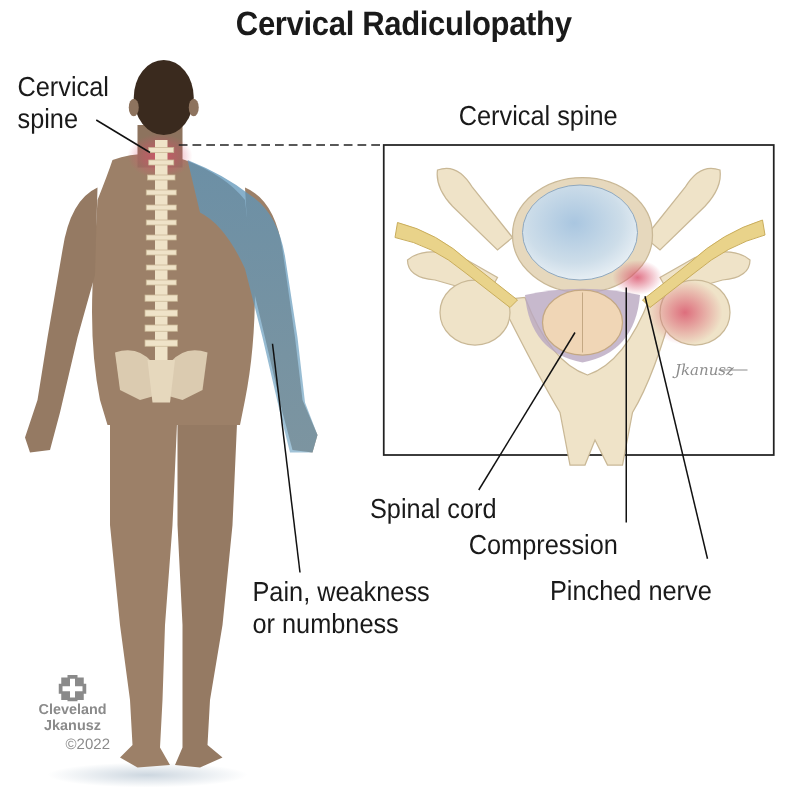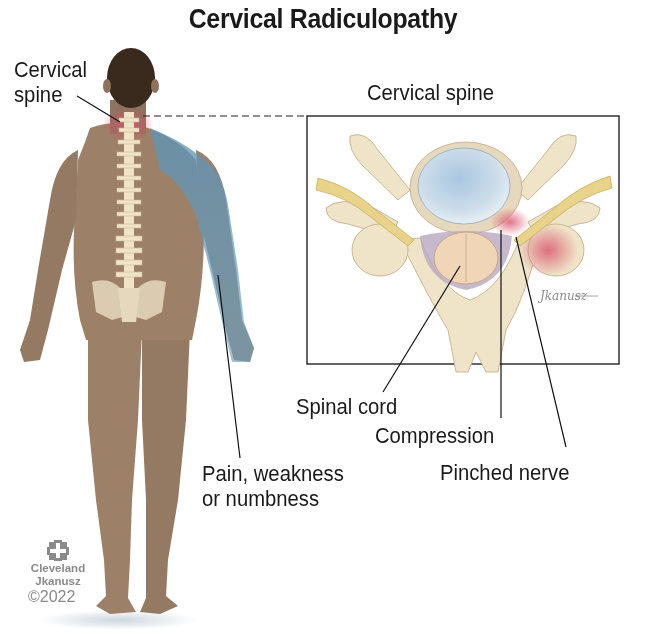--- a/index.html
+++ b/index.html
@@ -3,21 +3,21 @@
 <meta charset="utf-8">
 <style>
   html, body { margin: 0; padding: 0; background: #ffffff; }
   body { width: 646px; height: 635px; position: relative; overflow: hidden;
          font-family: "Liberation Sans", "DejaVu Sans", sans-serif; color: #1a1a1a; }
   .abs { position: absolute; }
   .title { left: 0; top: 4px; width: 646px; text-align: center; font-size: 27px;
            font-weight: bold; letter-spacing: -0.3px; transform: scaleX(0.92); transform-origin: center; }
   .label { font-size: 22px; line-height: 25px; white-space: nowrap; transform: scaleX(0.92); transform-origin: left top; }
   .logo-text { color: #8a8a8a; font-size: 11.5px; font-weight: bold; text-align: center; line-height: 13px; }
-  .logo-copy { color: #8a8a8a; font-size: 16px; text-align: left; }
+  .logo-copy { color: #8a8a8a; font-size: 12px; text-align: right; }
   svg { position: absolute; left: 0; top: 0; }
 </style>
 </head>
 <body>
 
 <div class="abs title">Cervical Radiculopathy</div>
 
 <svg width="646" height="635" viewBox="0 0 646 635">
   <defs>
     <radialGradient id="neckGlow" cx="0.5" cy="0.5" r="0.5">

